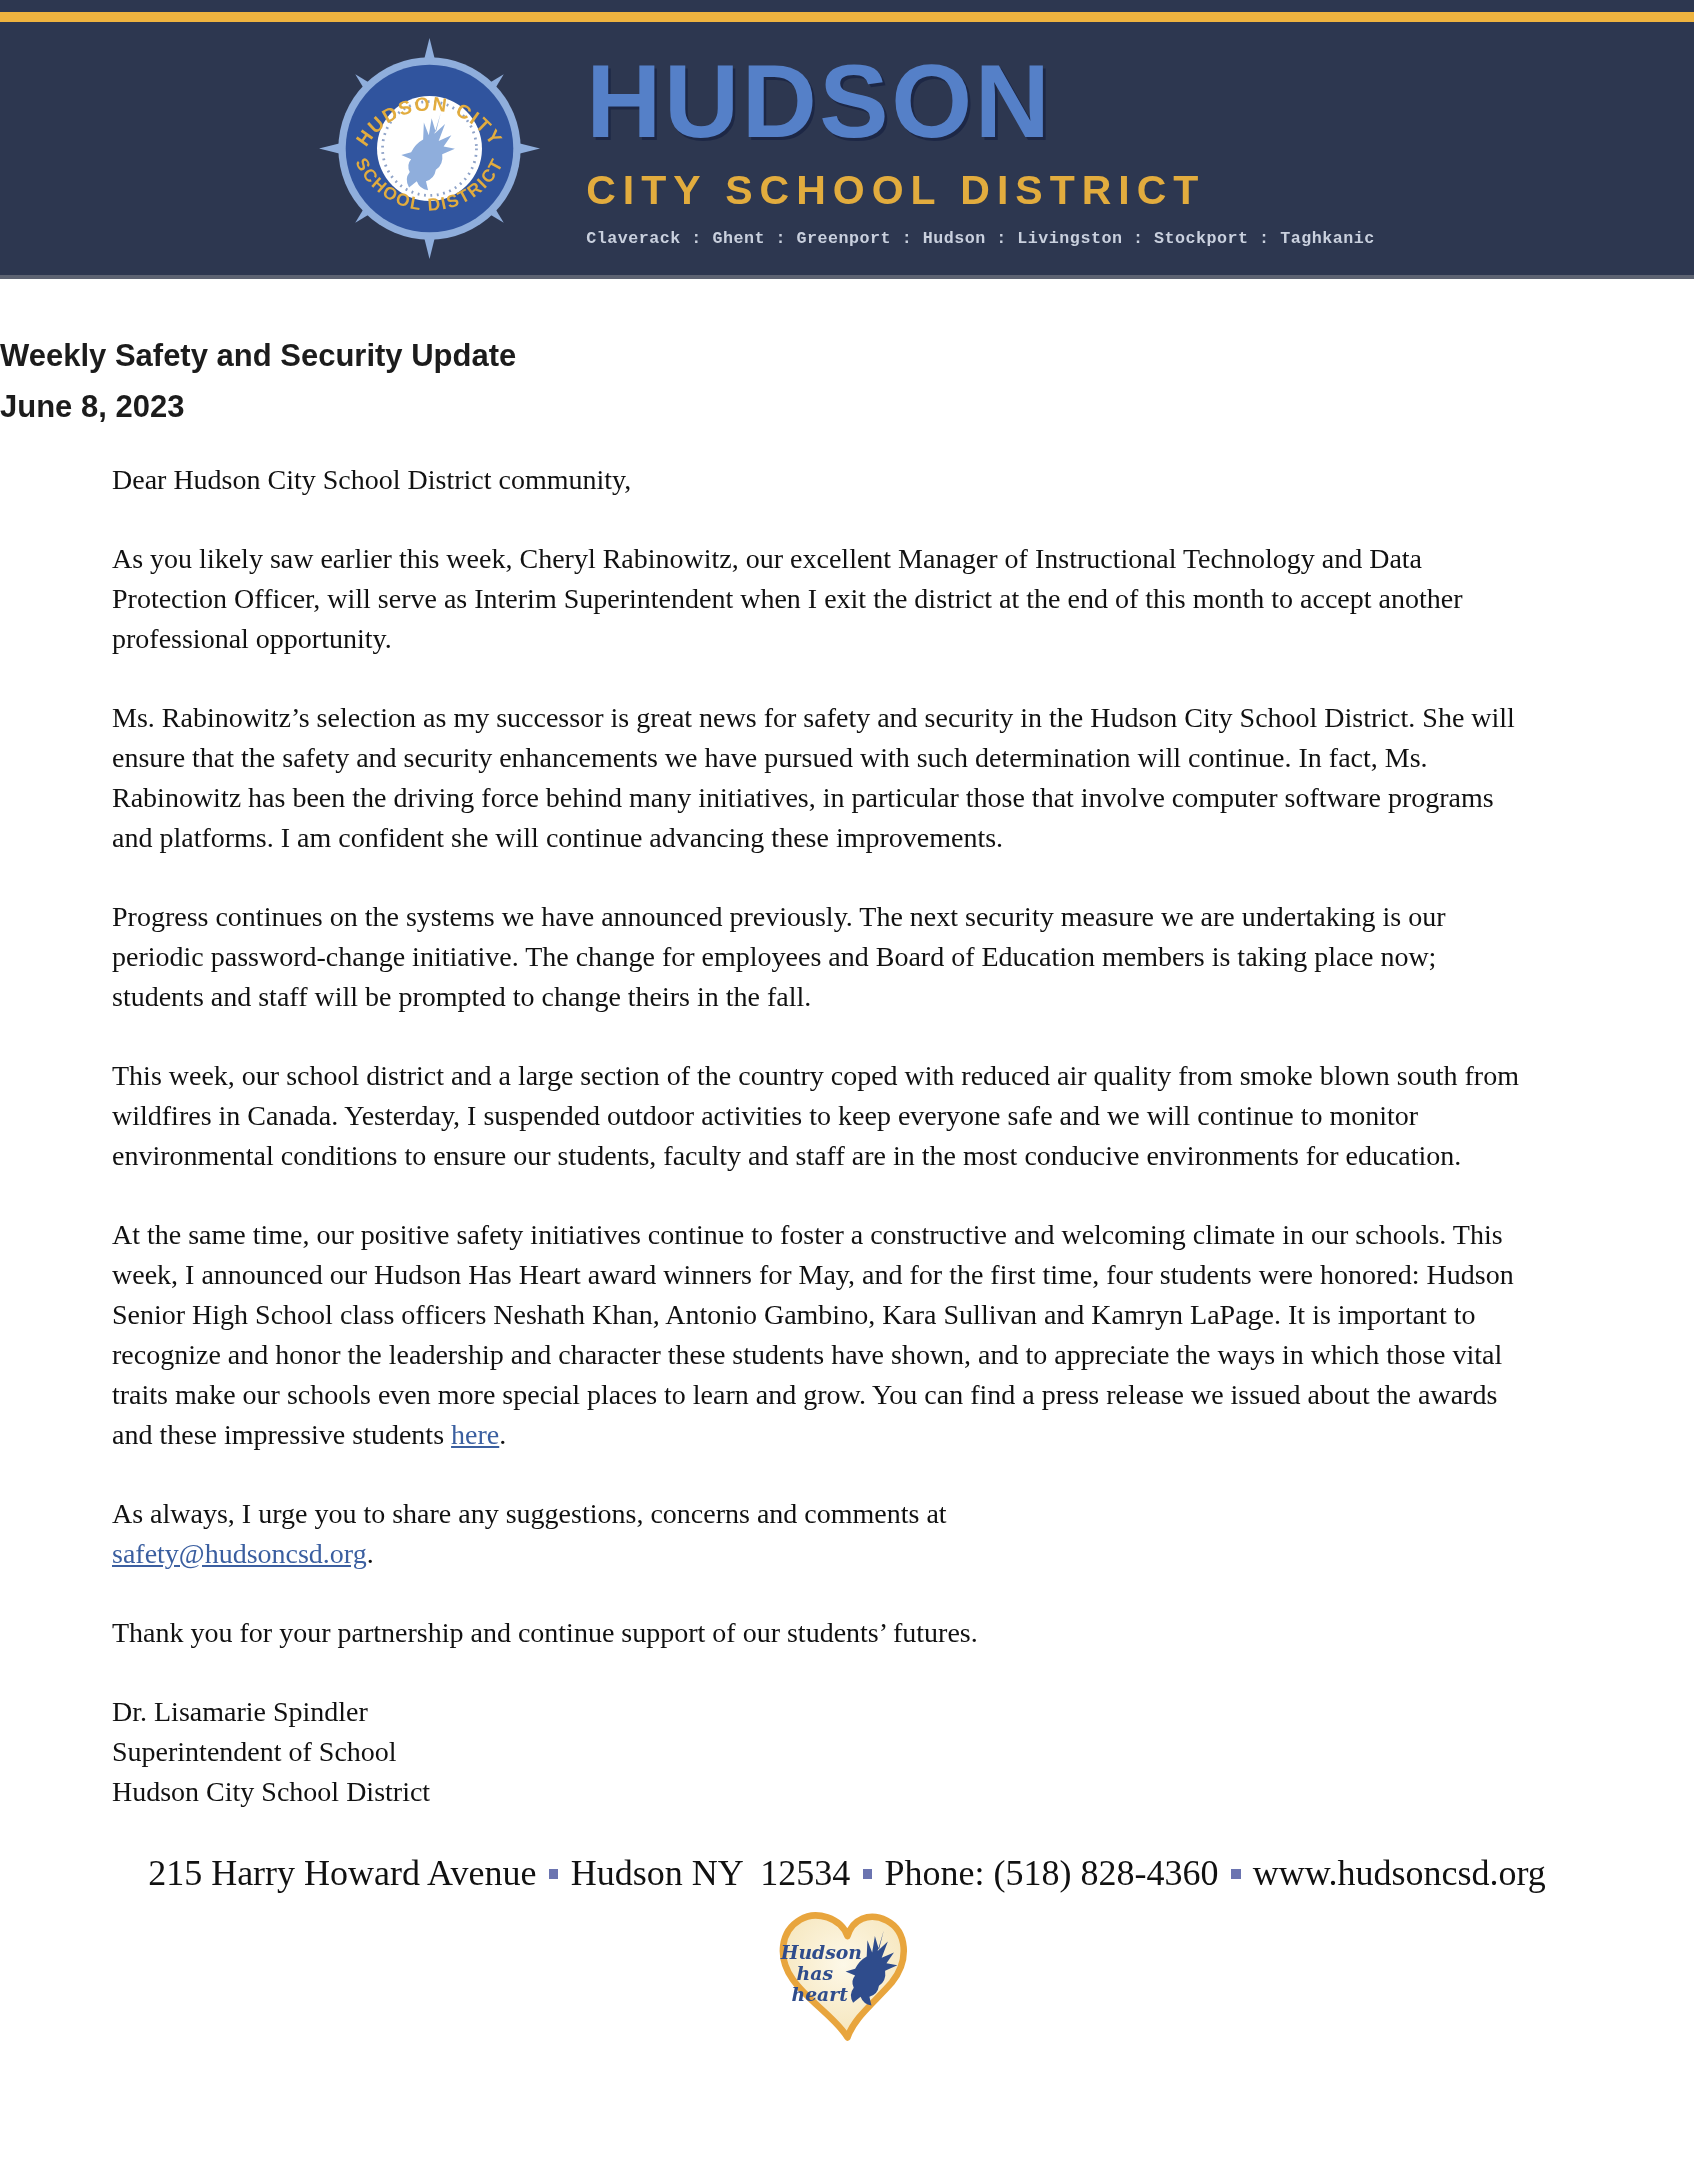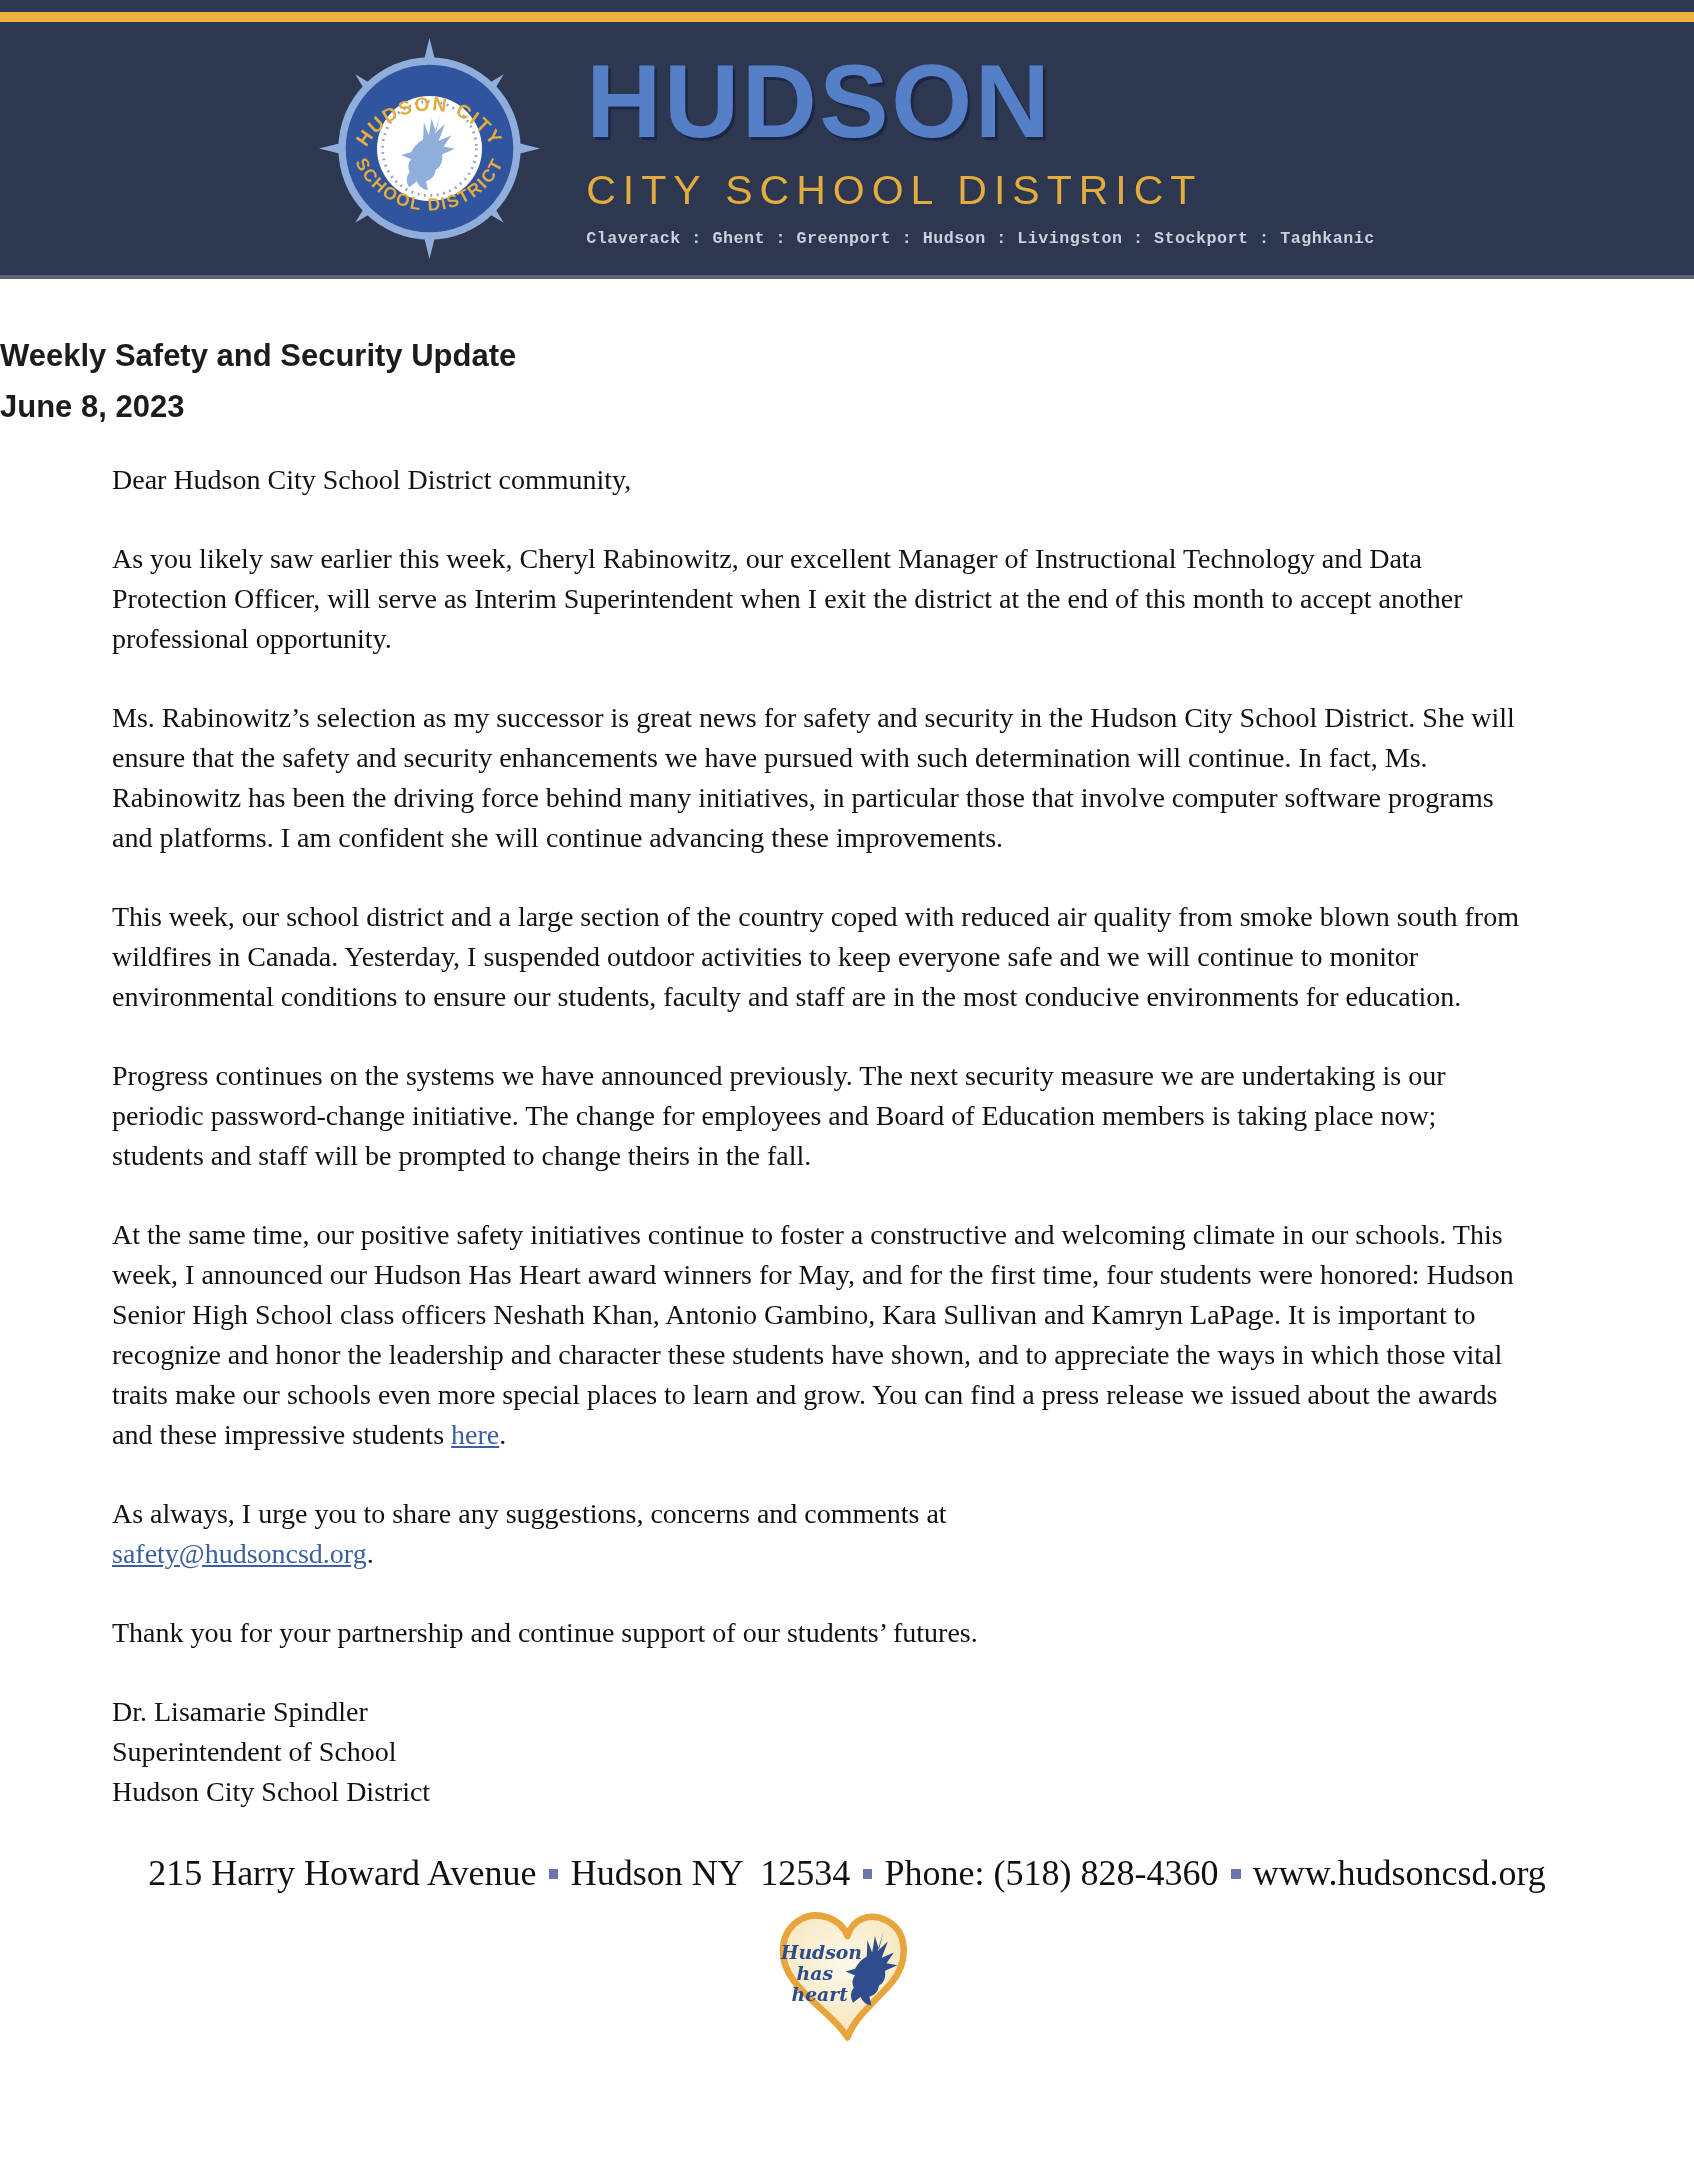--- a/index.html
+++ b/index.html
@@ -41,21 +41,21 @@
   .brand{display:flex;flex-direction:column;align-items:flex-start;}
   .brand-title{
     font-family:"Liberation Sans", sans-serif;
     font-weight:800;font-size:104px;line-height:1;
     color:var(--brand-blue);
     letter-spacing:2.6px;
     text-shadow:2.6px 2.6px 0 #1d2745;
   }
   .brand-sub{
     font-family:"Liberation Sans", sans-serif;
-    font-weight:400;font-size:41px;line-height:1;
+    font-weight:700;font-size:41px;line-height:1;
     color:var(--brand-gold);
     letter-spacing:7px;
     margin-top:17px;
   }
   .brand-towns{
     font-family:Liberation Mono, monospace;
     font-weight:700;font-size:16.7px;
     color:#c9d0de;
     letter-spacing:0.5px;
     margin-top:17.6px;
@@ -194,23 +194,23 @@
     <div>June 8, 2023</div>
   </div>
 
   <div class="letter">
     <p>Dear Hudson City School District community,</p>
 
     <p>As you likely saw earlier this week, Cheryl Rabinowitz, our excellent Manager of Instructional Technology and Data Protection Officer, will serve as Interim Superintendent when I exit the district at the end of this month to accept another professional opportunity.</p>
 
     <p>Ms. Rabinowitz’s selection as my successor is great news for safety and security in the Hudson City School District. She will ensure that the safety and security enhancements we have pursued with such determination will continue. In fact, Ms. Rabinowitz has been the driving force behind many initiatives, in particular those that involve computer software programs and platforms. I am confident she will continue advancing these improvements.</p>
 
+    <p>Progress continues on the systems we have announced previously. The next security measure we are undertaking is our periodic password-change initiative. The change for employees and Board of Education members is taking place now; students and staff will be prompted to change theirs in the fall.</p>
+
     <p>This week, our school district and a large section of the country coped with reduced air quality from smoke blown south from wildfires in Canada. Yesterday, I suspended outdoor activities to keep everyone safe and we will continue to monitor environmental conditions to ensure our students, faculty and staff are in the most conducive environments for education.</p>
-
-    <p>Progress continues on the systems we have announced previously. The next security measure we are undertaking is our periodic password-change initiative. The change for employees and Board of Education members is taking place now; students and staff will be prompted to change theirs in the fall.</p>
 
     <p><span>At the same time, our positive safety initiatives continue to foster a constructive and welcoming climate in our schools. This week, I announced our Hudson Has Heart award winners for May, and for the first time, four students were honored: Hudson Senior High School class officers Neshath Khan, Antonio Gambino, Kara Sullivan and Kamryn LaPage. It is important to recognize and honor the leadership and character these students have shown, and to appreciate the ways in which those vital traits make our schools even more special places to learn and grow. You can find a press release we issued about the awards and these impressive students </span><a href="#">here</a><span>.</span></p>
 
     <p><span>As always, I urge you to share any suggestions, concerns and comments at</span><br><a href="#">safety@hudsoncsd.org</a><span>.</span></p>
 
     <p>Thank you for your partnership and continue support of our students’ futures.</p>
 
     <p class="sig-line">Dr. Lisamarie Spindler</p>
     <p class="sig-line">Superintendent of School</p>
     <p class="sig-line">Hudson City School District</p>

